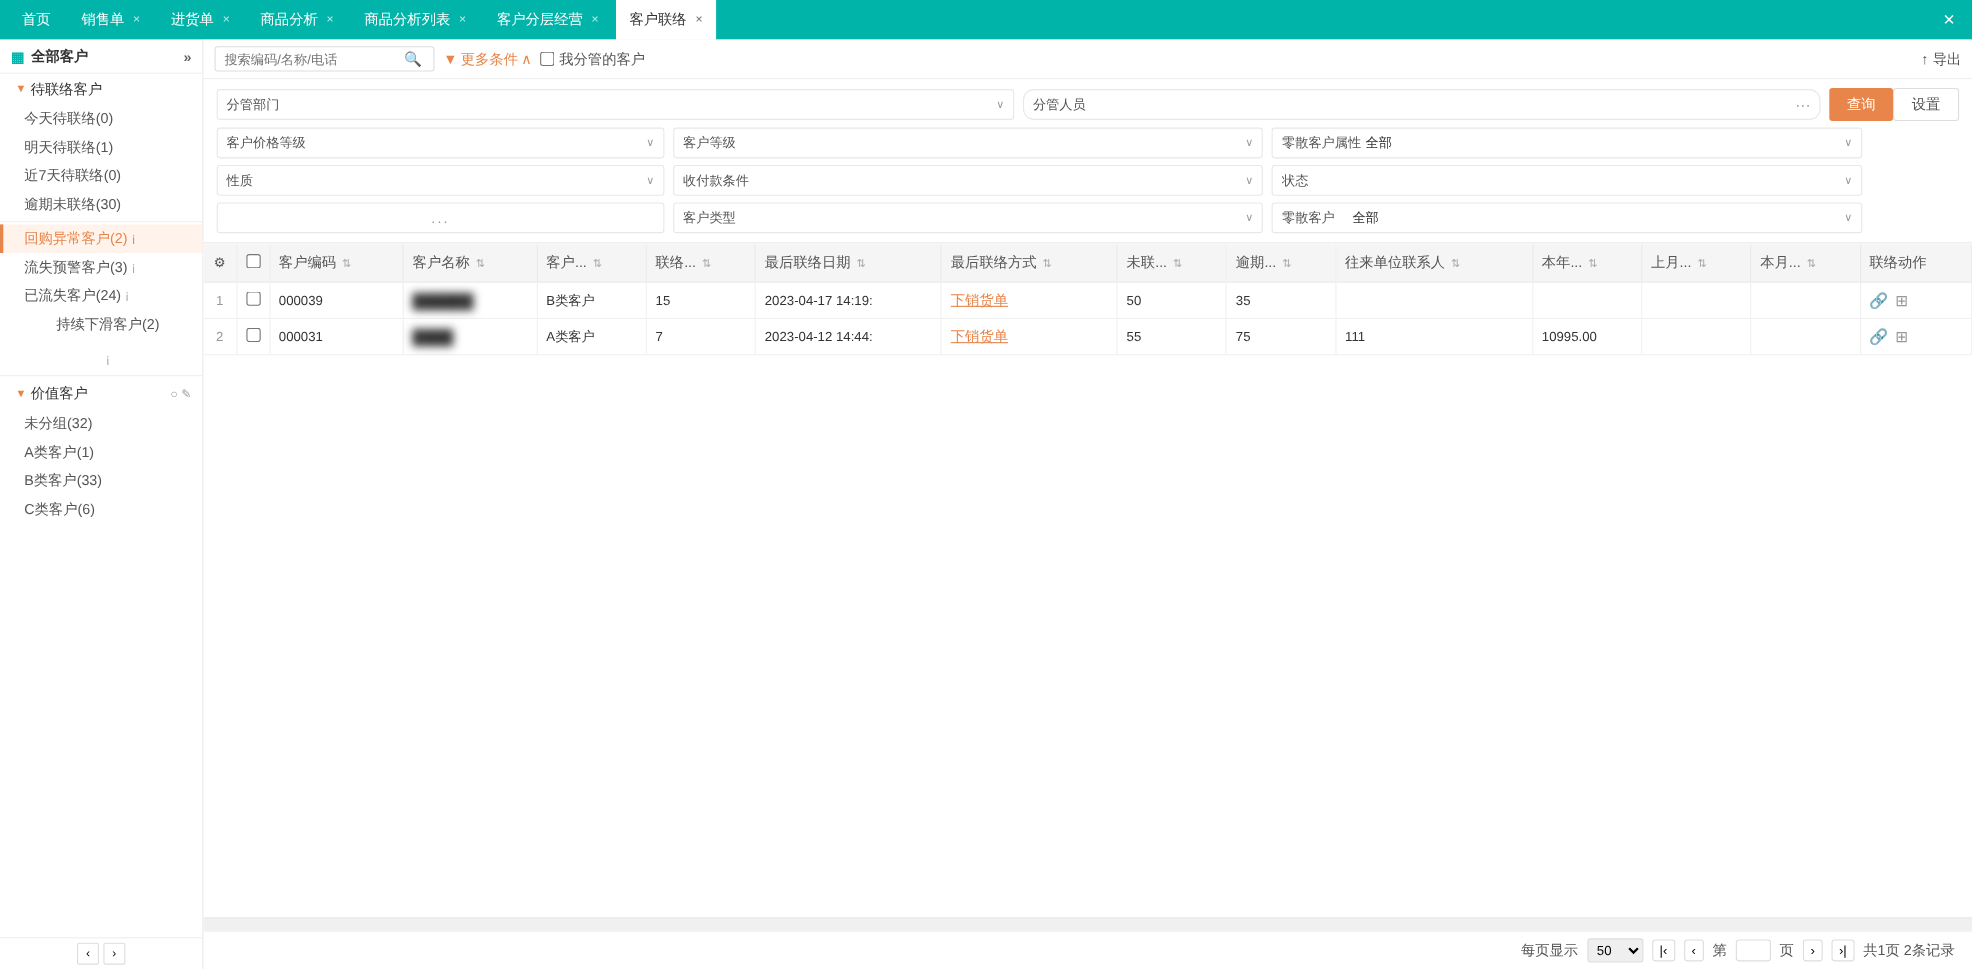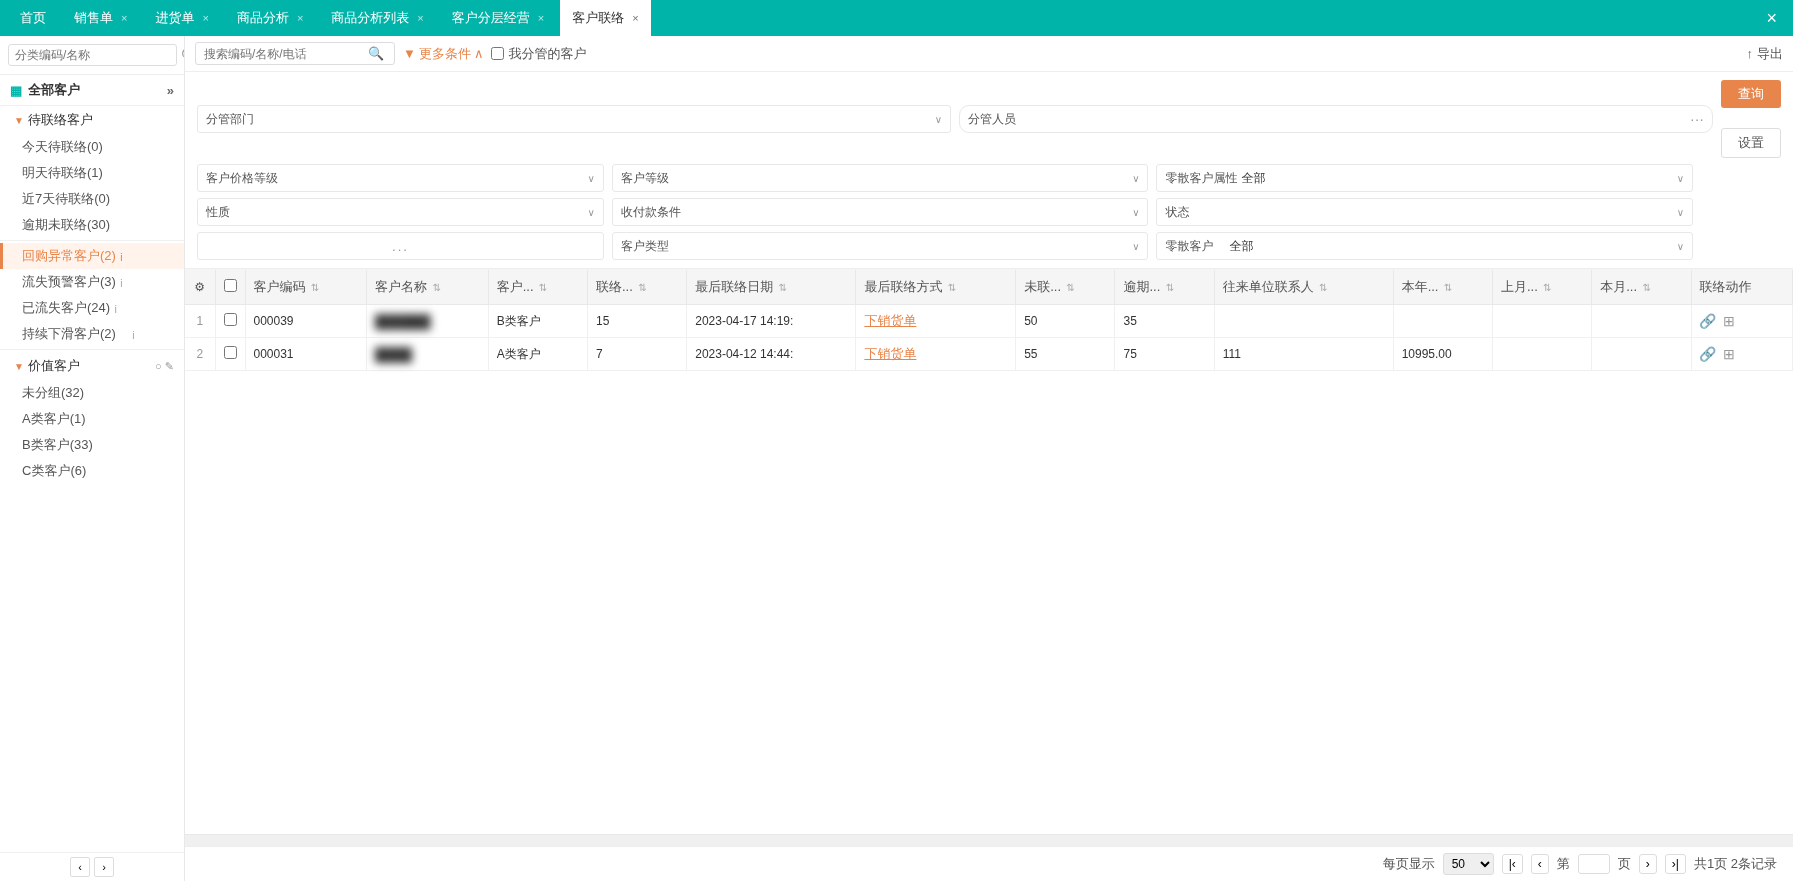--- a/index.html
+++ b/index.html
@@ -95,21 +95,21 @@
     .filter-field-arrow { color: #999; font-size: 10px; margin-left: auto; }
     .filter-field-dots { color: #999; font-size: 14px; cursor: pointer; margin-left: auto; }
     .filter-btn-query {
       background: #e8854a; color: white; border: none; border-radius: 3px;
       padding: 5px 16px; cursor: pointer; font-size: 13px; white-space: nowrap;
     }
     .filter-btn-settings {
       background: white; color: #555; border: 1px solid #ddd; border-radius: 3px;
       padding: 5px 16px; cursor: pointer; font-size: 13px; white-space: nowrap;
     }
-    .filter-actions { display: flex; flex-direction: column; gap: 20px; }
+    .filter-actions { display: flex; flex-direction: row; gap: 0; }
 
     
     .tooltip-box {
       position: absolute; top: 228px; left: 10px;
       background: white; border: 1px solid #e8e8e8;
       border-radius: 3px; padding: 8px 12px;
       font-size: 12px; color: #555; max-width: 320px;
       box-shadow: 0 2px 8px rgba(0,0,0,0.1); z-index: 100;
     }
 
@@ -187,24 +187,20 @@
     <span>客户联络</span>
     <span class="close-x">×</span>
   </div>
   <div class="nav-spacer"></div>
   <div class="nav-close-btn">×</div>
 </div>
 
 <div class="main-layout">
 
   <div class="sidebar">
-    <div class="sidebar-search">
-      <input type="text" placeholder="分类编码/名称" style="">
-      <span class="sidebar-search-icon">🔍</span>
-    </div>
     <div class="sidebar-section-title">
       <span class="grid-icon">▦</span>
       <span>全部客户</span>
       <span class="sidebar-collapse-btn">»</span>
     </div>
 
     <div class="sidebar-group-title">
       <span class="arrow">▼</span>
       <span>待联络客户</span>
     </div>
@@ -228,21 +224,21 @@
       <span style="color:#e8854a;font-size:11px;">ℹ</span>
     </div>
     <div class="sidebar-item" style="display:flex;align-items:center;gap:4px;">
       <span>流失预警客户(3)</span>
       <span style="color:#aaa;font-size:11px;">ℹ</span>
     </div>
     <div class="sidebar-item" style="display:flex;align-items:center;gap:4px;">
       <span>已流失客户(24)</span>
       <span style="color:#aaa;font-size:11px;">ℹ</span>
     </div>
-    <div class="sidebar-item" style="display:flex;align-items:center;gap:16px;">
+    <div class="sidebar-item" style="display:flex;align-items:center;gap:16px;flex-direction:column;">
       <span>持续下滑客户(2)</span>
       <span style="color:#aaa;font-size:11px;">ℹ</span>
     </div>
 
     <hr class="sidebar-divider">
 
     <div class="sidebar-group-row">
       <span class="arrow">▼</span>
       <span>价值客户</span>
       <span class="sidebar-edit-icon">○ ✎</span>

